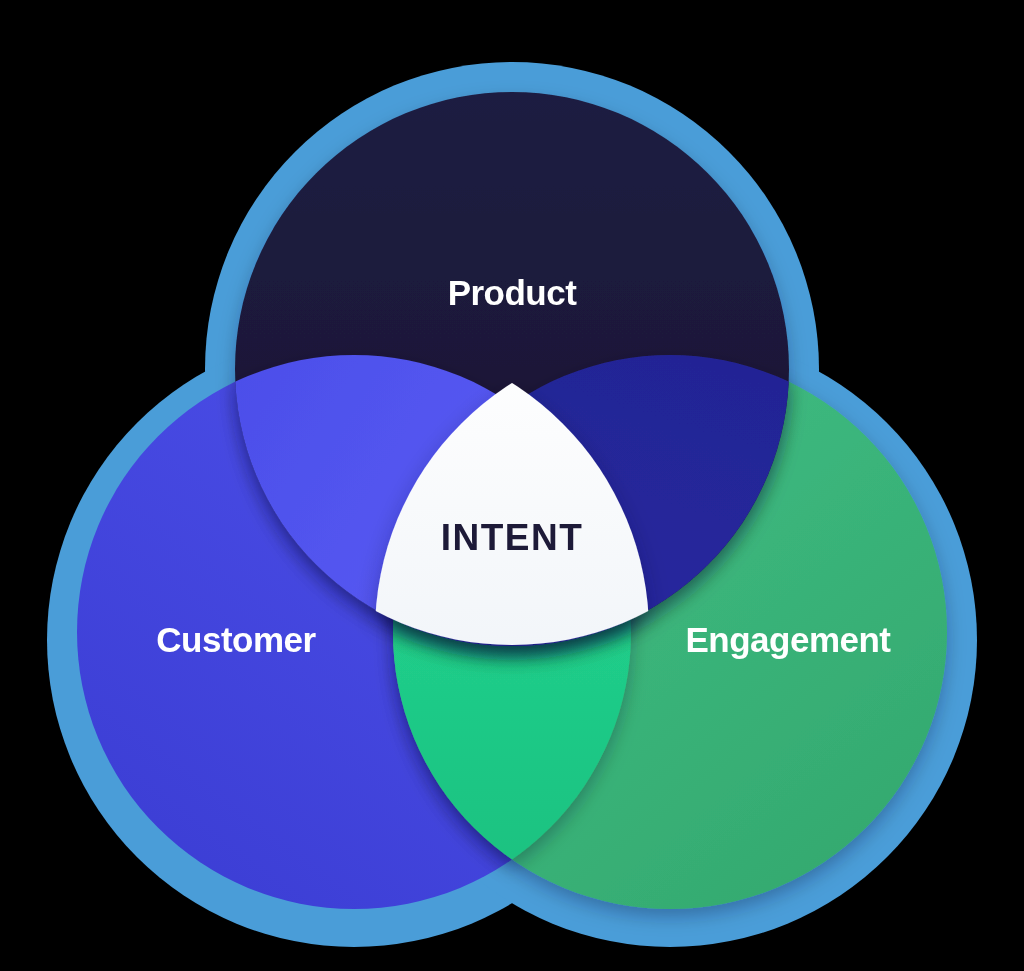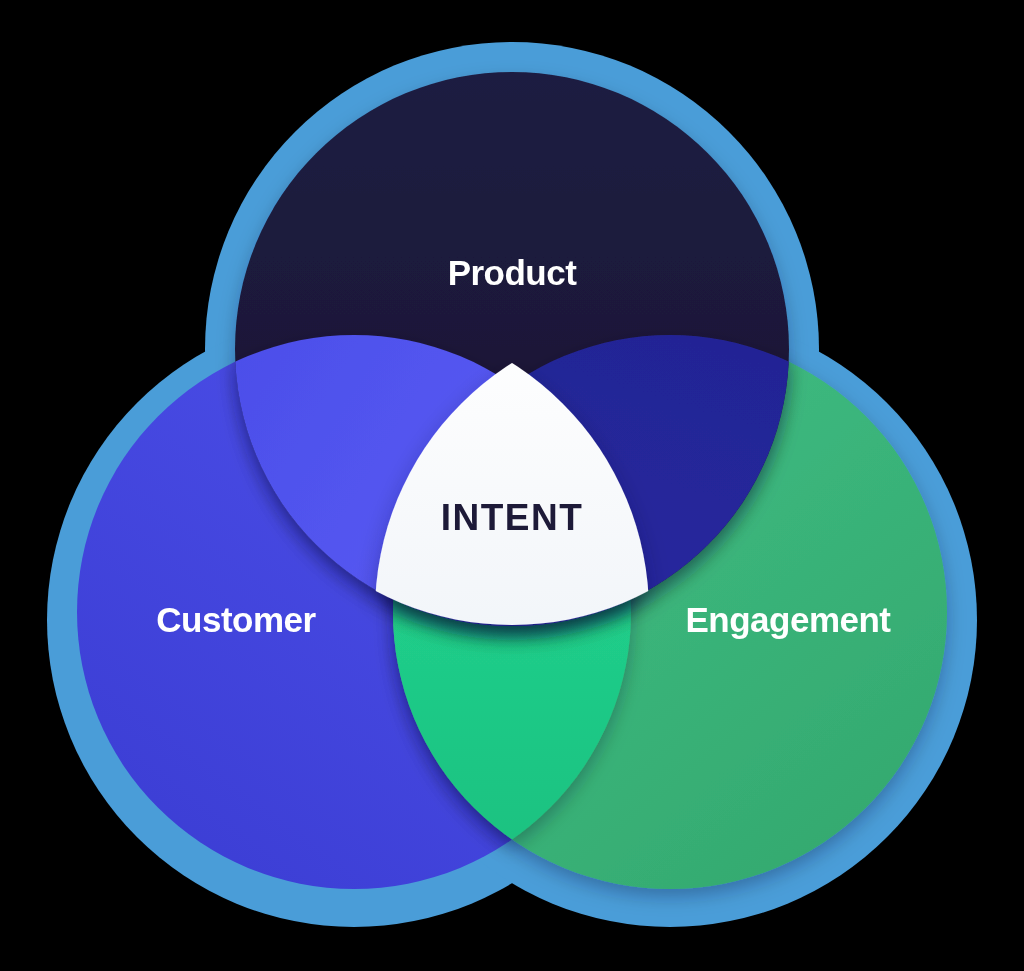--- a/index.html
+++ b/index.html
@@ -8,20 +8,21 @@
     background: #000000;
     width: 1024px;
     height: 971px;
     overflow: hidden;
   }
   .stage {
     position: relative;
     width: 1024px;
     height: 733px;
     font-family: "Liberation Sans", sans-serif;
+    margin-top: 20px;
   }
   svg { display: block; }
   text.region-label {
     font-family: "Liberation Sans", sans-serif;
     font-size: 35px;
     font-weight: 700;
     letter-spacing: -0.5px;
   }
   text.center-label {
     font-family: "Liberation Sans", sans-serif;

